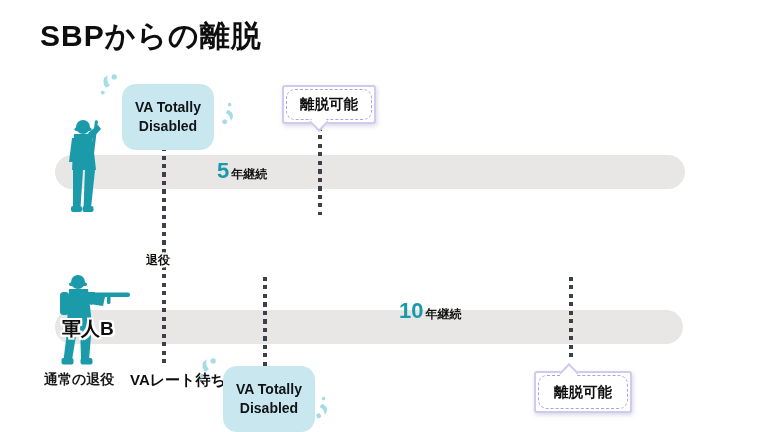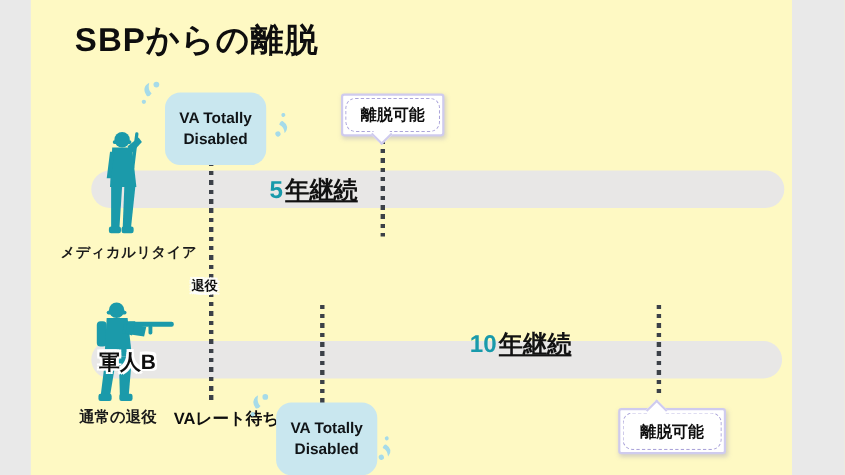--- a/index.html
+++ b/index.html
@@ -2,24 +2,23 @@
 <html><head>
 <meta charset="utf-8">
 <style>
   html,body{margin:0;padding:0;}
   body{
     font-family:"Liberation Sans","DejaVu Sans",sans-serif;
     background:#e9e9e9;
   }
   .canvas{
     position:relative;
-    width:692px;height:432px;
-    background:#fef9c3;
+    width:768px;height:432px;
+    background:#ffffff;
     overflow:hidden;
-    margin-left:28px;
   }
   .abs{position:absolute;}
 
   
   .title{
     left:40px;top:16px;
     font-size:30px;font-weight:900;color:#0e0e0e;
     letter-spacing:1px;
   }
 
@@ -50,21 +49,21 @@
   .milestone{
     left:146px;top:252px;font-size:12px;font-weight:700;color:#0e0e0e;z-index:6;
     text-shadow:-2px -2px 0 #FDFDFA,2px -2px 0 #FDFDFA,-2px 2px 0 #FDFDFA,2px 2px 0 #FDFDFA,
                  0 -2px 0 #FDFDFA,0 2px 0 #FDFDFA,-2px 0 0 #FDFDFA,2px 0 0 #FDFDFA;
   }
   .wait-label{left:130px;top:371px;font-size:15px;font-weight:800;color:#0e0e0e;z-index:6;text-align:right;}
 
   
   .duration{z-index:5;display:flex;align-items:baseline;}
   .duration .num{color:#189AAB;font-size:22px;font-weight:800;}
-  .duration .unit{color:#121212;font-size:22px;font-weight:800;margin-left:2px;text-decoration:underline;}
+  .duration .unit{color:#121212;font-size:12px;font-weight:800;margin-left:2px;}
   .duration-a{left:217px;top:158px;}
   .duration-b{left:399px;top:298px;}
 
   
   .dotline{
     width:3.5px;z-index:4;
     background-image:repeating-linear-gradient(to bottom,#3C4148 0 4px,transparent 4px 8.5px);
   }
   .dotline-1{left:162px;top:130px;height:236px;}
   .dotline-2{left:318px;top:127px;height:88px;}
@@ -155,21 +154,20 @@
         <path d="M23 52 L33 52 L27 88 L18.5 88 Z"></path>
         <path d="M35 52 L47 52 L44 88 L36 88 Z"></path>
         <rect x="16.5" y="86" width="12" height="6.5" rx="2"></rect>
         <rect x="35.5" y="86" width="12" height="6.5" rx="2"></rect>
       </g>
     </svg>
   </div>
 
   <div class="abs actor-label actor-b-label">軍人B</div>
 
-  <div class="abs caption caption-a">メディカルリタイア</div>
   <div class="abs caption caption-b">通常の退役</div>
 
   <div class="abs dotline dotline-1"></div>
   <div class="abs dotline dotline-2"></div>
   <div class="abs dotline dotline-3"></div>
   <div class="abs dotline dotline-4"></div>
 
   <div class="abs milestone">退役</div>
   <div class="abs wait-label">VAレート待ち</div>
 

